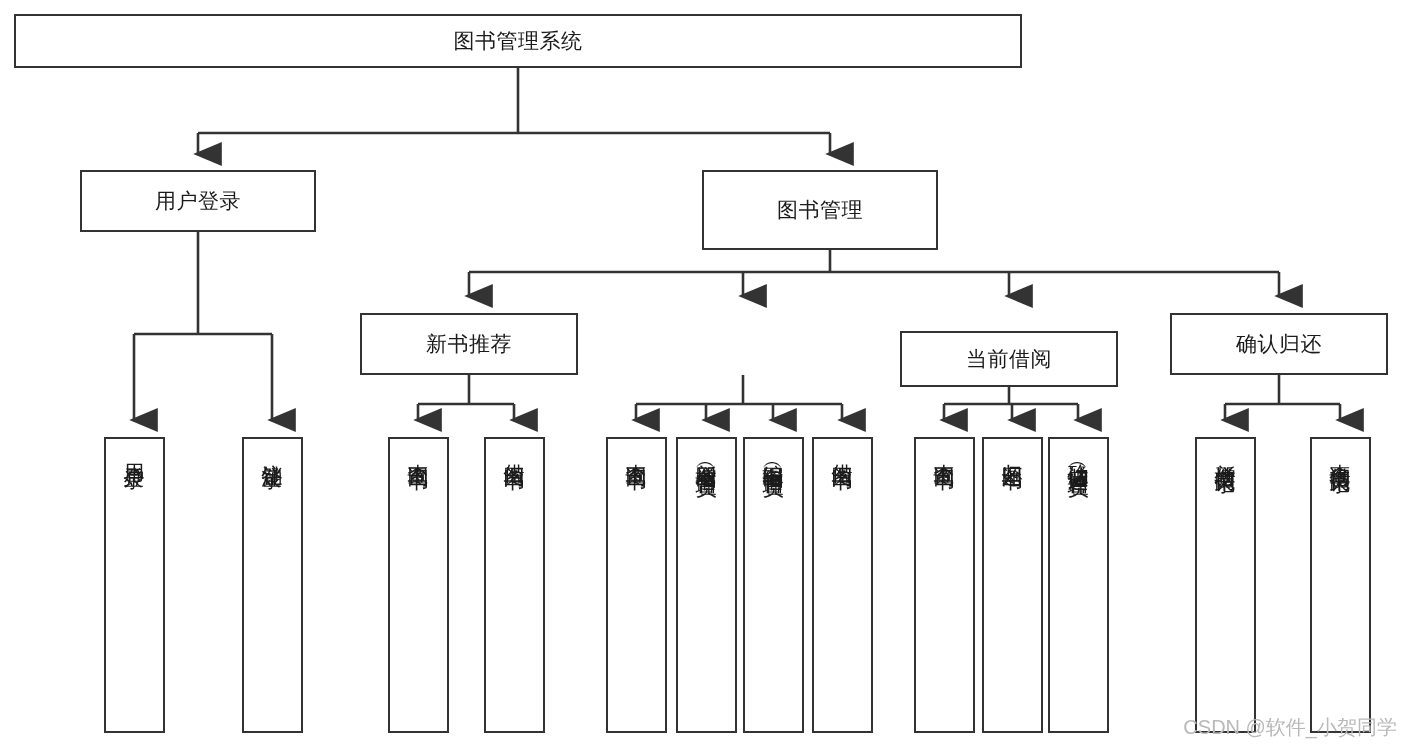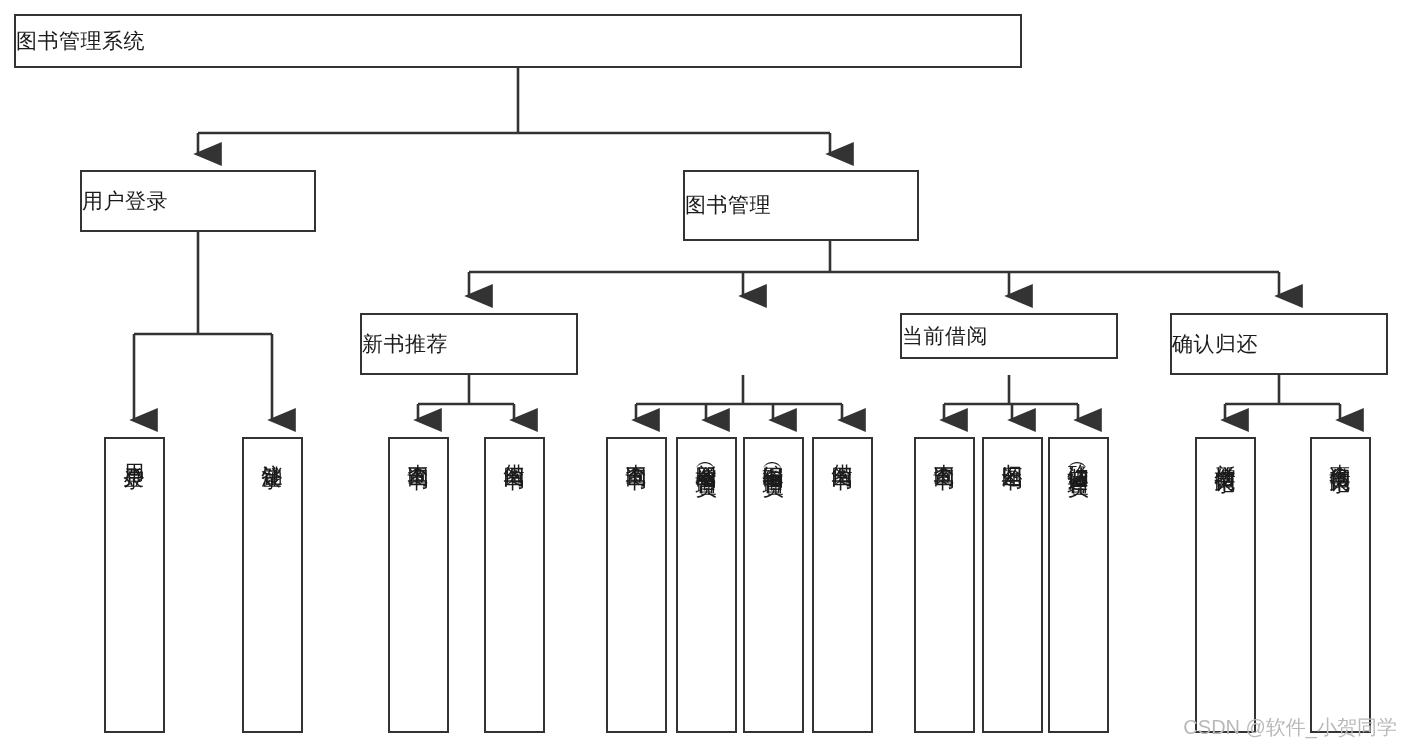--- a/index.html
+++ b/index.html
@@ -24,20 +24,21 @@
     width: 1405px;
     height: 747px;
   }
   .node {
     position: absolute;
     box-sizing: border-box;
     border: 2px solid #333333;
     background: #ffffff;
     display: flex;
     align-items: center;
+    justify-content: center;
     color: #1b1b1b;
   }
   .node .label {
     display: block;
     text-align: center;
     line-height: 1.18;
     letter-spacing: 0.5px;
   }
   .node.horizontal .label {
     writing-mode: horizontal-tb;
@@ -120,28 +121,28 @@
     </g>
   </svg>
 
   <div class="node horizontal" style="left: 14px; top: 14px; width: 1008px; height: 54px;">
     <span class="label">图书管理系统</span>
   </div>
 
   <div class="node horizontal" style="left: 80px; top: 170px; width: 236px; height: 62px;">
     <span class="label">用户登录</span>
   </div>
-  <div class="node horizontal" style="left: 683px; top: 170px; width: 236px; height: 71px;">
+  <div class="node horizontal" style="left: 702px; top: 170px; width: 236px; height: 80px;">
     <span class="label">图书管理</span>
   </div>
 
   <div class="node horizontal" style="left: 360px; top: 313px; width: 218px; height: 62px;">
     <span class="label">新书推荐</span>
   </div>
-  <div class="node horizontal" style="left: 900px; top: 313px; width: 218px; height: 46px; font-family: Liberation Serif, serif;">
+  <div class="node horizontal" style="left: 900px; top: 331px; width: 218px; height: 56px; font-family: Liberation Serif, serif;">
     <span class="label">当前借阅</span>
   </div>
   <div class="node horizontal" style="left: 1170px; top: 313px; width: 218px; height: 62px;">
     <span class="label">确认归还</span>
   </div>
 
   <div class="node vertical" style="left: 104px; top: 437px; width: 61px; height: 296px;">
     <span class="label">用户登录</span>
   </div>
   <div class="node vertical" style="left: 242px; top: 437px; width: 61px; height: 296px;">

